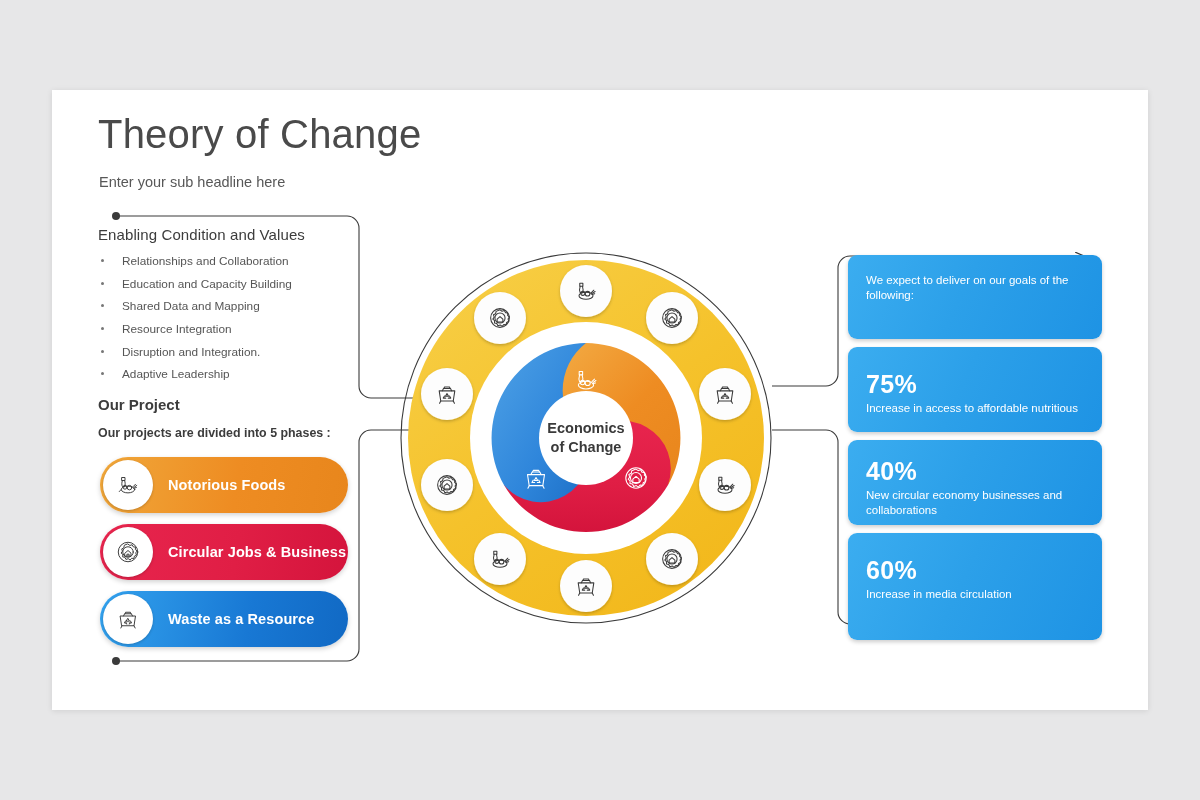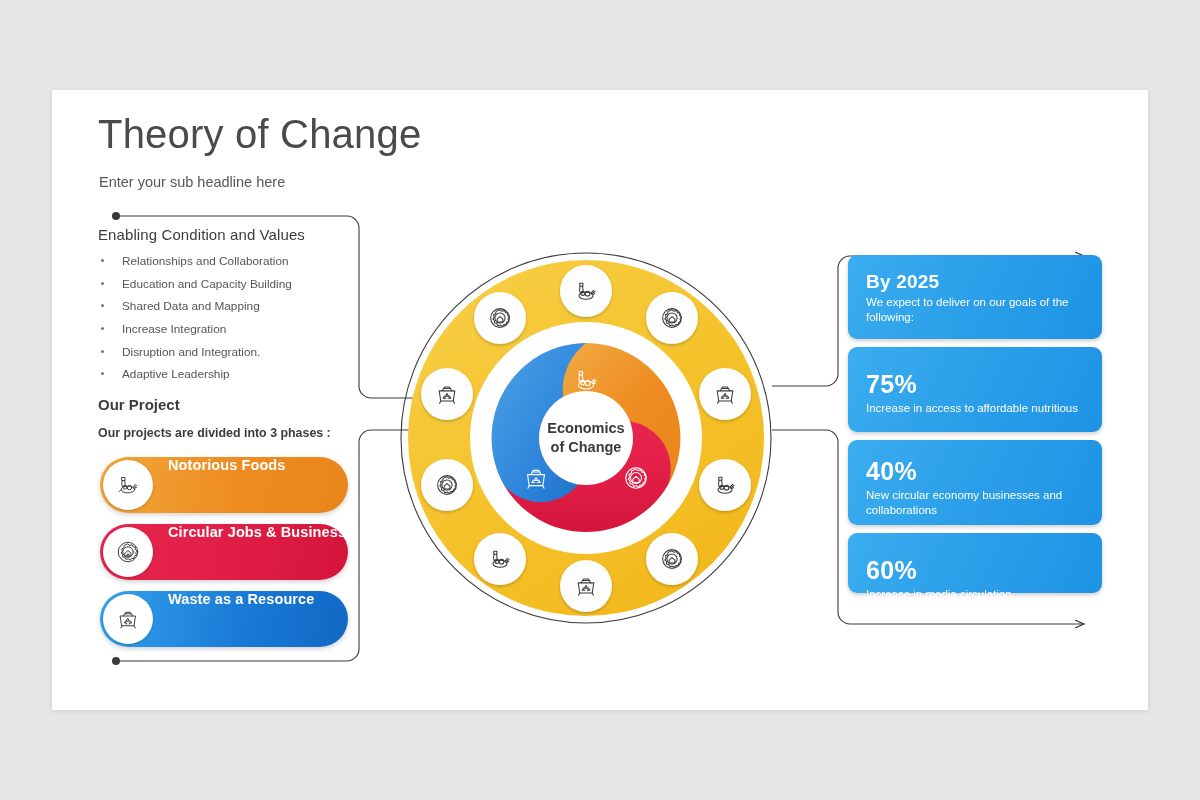--- a/index.html
+++ b/index.html
@@ -44,21 +44,21 @@
     position: absolute; left: 3px; top: 5px;
     width: 3px; height: 3px; background: #777; border-radius: 50%;
   }
   #our-project { margin-top: 15px; font-size: 15px; font-weight: 700; color: #3c3c3c; }
   #phases-note { margin-top: 13px; font-size: 12.4px; font-weight: 700; color: #3c3c3c; }
 
   
   #phases { position: absolute; left: 48px; top: 367px; width: 248px; }
   .pill {
     position: relative; height: 56px; border-radius: 28px;
-    margin-bottom: 11px; display: flex; 
+    margin-bottom: 11px; display: flex; align-items: center;
     box-shadow: 0 2px 5px rgba(0,0,0,0.18);
   }
   .pill-icon {
     position: absolute; left: 3px; top: 3px;
     width: 50px; height: 50px; border-radius: 50%;
     background: #fff; display: flex; align-items: center; justify-content: center;
     box-shadow: 0 1px 3px rgba(0,0,0,.2);
   }
   .pill-label {
     margin-left: 68px; color: #fff; font-size: 14.5px; font-weight: 700;
@@ -80,21 +80,21 @@
     border-radius: 9px; padding: 16px 18px 15px 18px; margin-bottom: 8px;
     color: #fff; background: linear-gradient(115deg,#3BADF0 0%,#2CA0E9 45%,#1E93E4 100%);
     box-shadow: 0 2px 4px rgba(0,0,0,.20);
   }
   .card .big { font-size: 19px; font-weight: 700; line-height: 1.15; letter-spacing: .2px; }
   .card .pct { font-size: 25px; font-weight: 700; line-height: 1.1; letter-spacing: .3px; }
   .card .desc { font-size: 11.5px; font-weight: 400; line-height: 1.32; margin-top: 2px; }
   #card-0 { height: 84px; }
   #card-1 { height: 85px; padding-top: 24px; }
   #card-2 { height: 85px; padding-top: 18px; }
-  #card-3 { height: 60px; padding-top: 24px; }
+  #card-3 { height: 107px; padding-top: 24px; }
 </style>
 </head>
 <body>
 
 <div id="slide">
 
   <div id="title">Theory of Change</div>
   <div id="subtitle">Enter your sub headline here</div>
 
   <svg id="connectors" viewBox="0 0 1096 620">
@@ -114,26 +114,26 @@
 
     <path d="M720,340 H774 a12,12 0 0 1 12,12 V522 a12,12 0 0 0 12,12 H1032" fill="none" stroke="#3a3a3a" stroke-width="1.1" marker-end="url(#arrowhead)"></path>
   </svg>
 
   <div id="left-col">
     <div class="sec-head">Enabling Condition and Values</div>
     <ul class="bullets">
       <li><span class="dot"></span><span>Relationships and Collaboration</span></li>
       <li><span class="dot"></span><span>Education and Capacity Building</span></li>
       <li><span class="dot"></span><span>Shared Data and Mapping</span></li>
-      <li><span class="dot"></span><span>Increase Integration</span></li>
+      <li><span class="dot"></span><span>Resource Integration</span></li>
       <li><span class="dot"></span><span>Disruption and Integration.</span></li>
       <li><span class="dot"></span><span>Adaptive Leadership</span></li>
     </ul>
     <div id="our-project">Our Project</div>
-    <div id="phases-note">Our projects are divided into 3 phases :</div>
+    <div id="phases-note">Our projects are divided into 5 phases :</div>
   </div>
 
   <div id="phases">
 
     <div class="pill orange">
       <span class="pill-icon">
         <svg width="30" height="30" viewBox="0 0 40 40" fill="none" stroke="#3b3b3b" stroke-width="1.3" stroke-linecap="round" stroke-linejoin="round">
           <path d="M12 10 h4 v4 h-4z"></path>
             <path d="M12.5 14 c-1 3 -1 6 0 8 h3 c1-2 1-5 0-8"></path>
           <ellipse cx="20" cy="26" rx="9" ry="4.5"></ellipse>
@@ -352,21 +352,20 @@
             <circle cx="20" cy="20" r="6.5"></circle>
               <path d="M16.3 21.4 l3.7-3.2 3.7 3.2 v3.8 h-7.4z"></path>
           </g>
         </g>
       </g>
     </svg>
   </div>
 
   <div id="cards">
     <div class="card" id="card-0">
-      <div class="big">By 2025</div>
       <div class="desc">We expect to deliver on our goals of the following:</div>
     </div>
     <div class="card" id="card-1">
       <div class="pct">75%</div>
       <div class="desc">Increase in access to affordable nutritious</div>
     </div>
     <div class="card" id="card-2">
       <div class="pct">40%</div>
       <div class="desc">New circular economy businesses and collaborations</div>
     </div>

